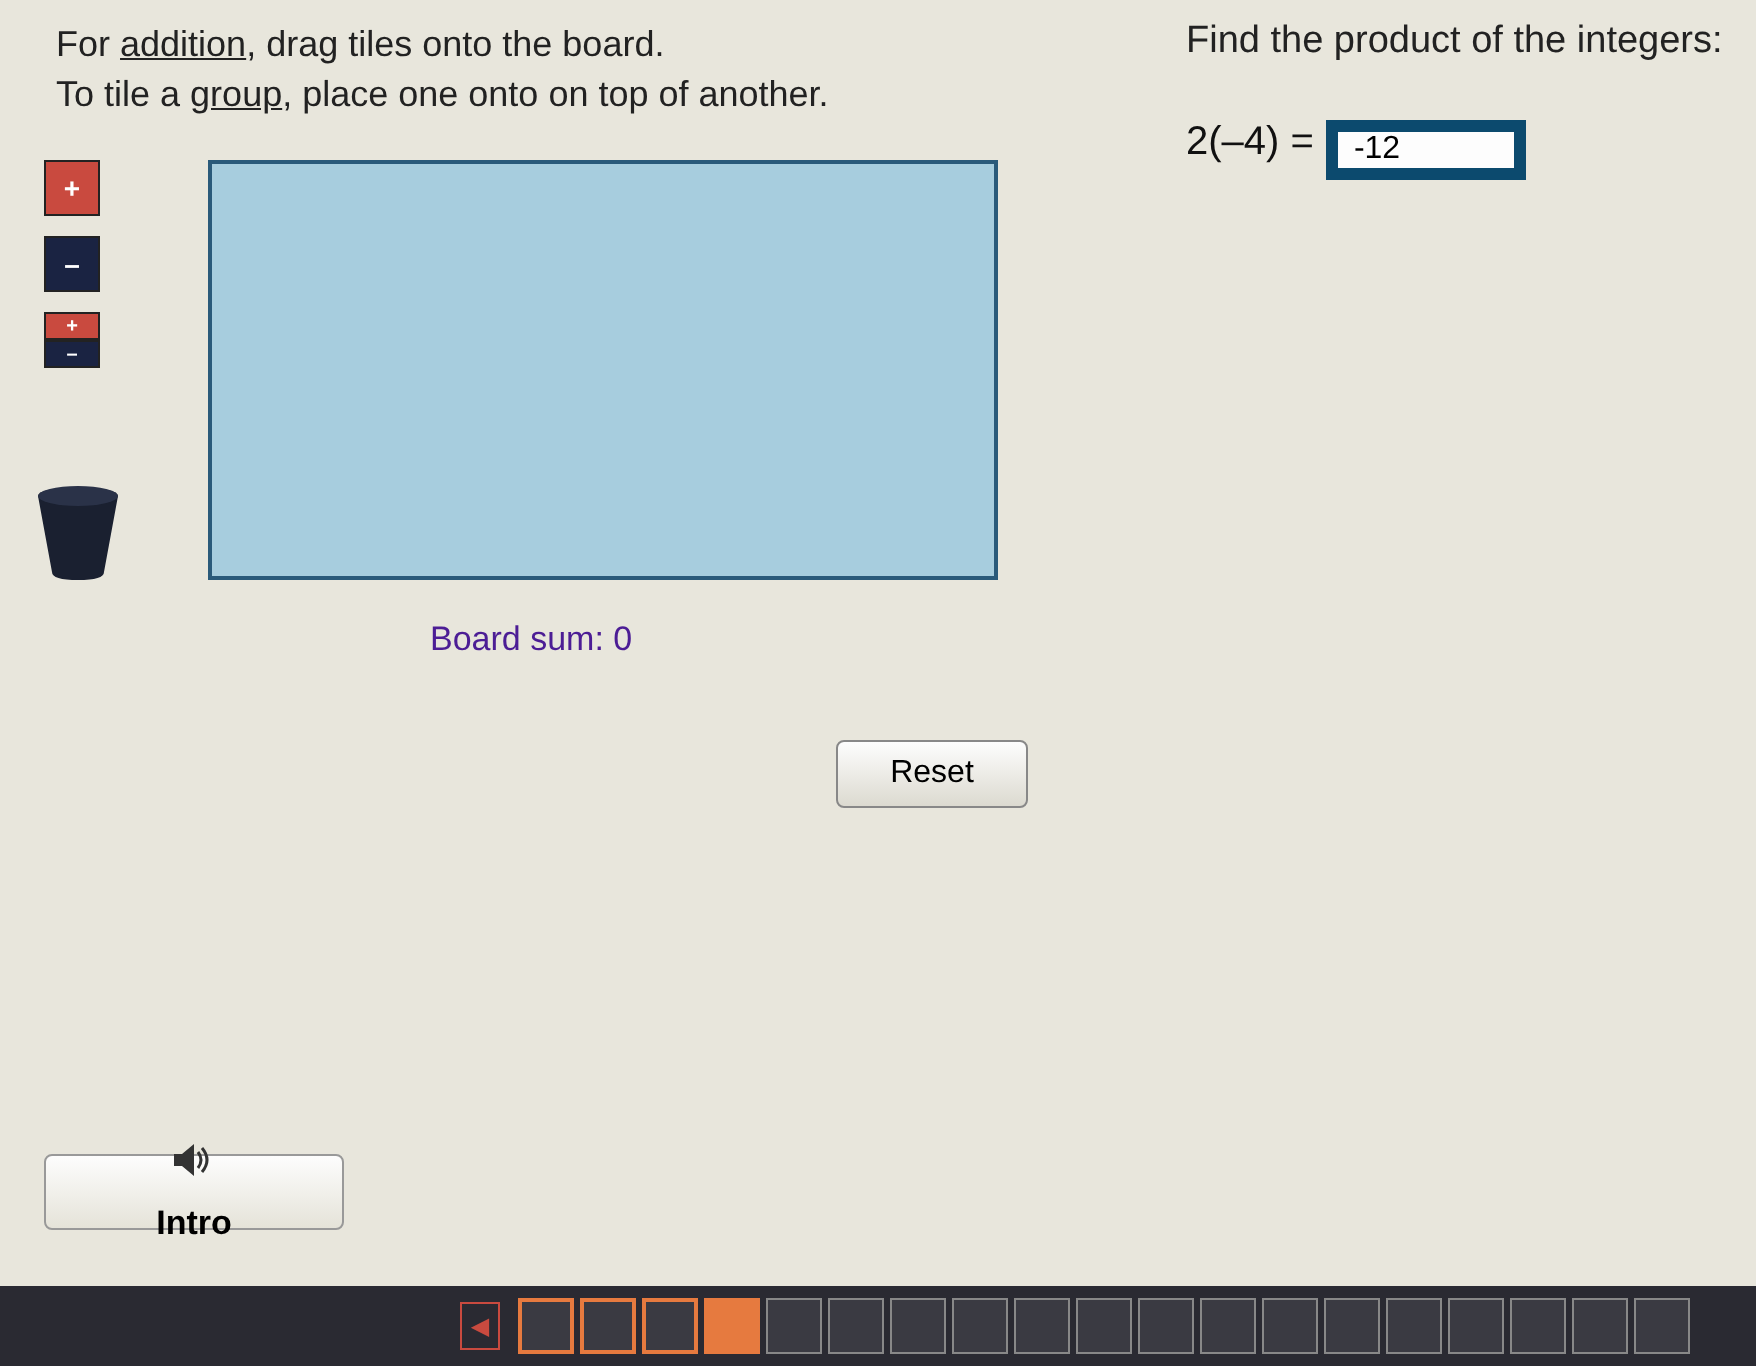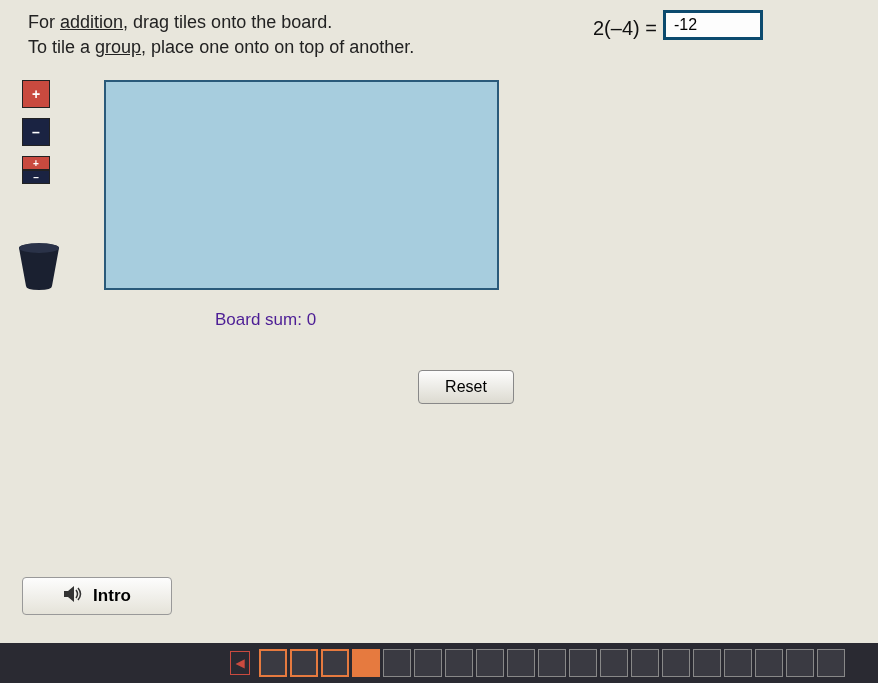--- a/index.html
+++ b/index.html
@@ -33,27 +33,27 @@
     }
     .question-title {
       font-size: 19px;
       color: #222;
       margin-bottom: 28px;
     }
     .equation {
       font-size: 20px;
       color: #111;
       display: flex;
-      align-items: flex-end;
+      align-items: flex-start;
       gap: 6px;
     }
     .answer-input {
       width: 100px;
       height: 30px;
-      border: 3px solid #0c4a6e;
+      border: 6px solid #0c4a6e;
       background: #fdfdfd;
       font-size: 16px;
       padding: 3px 8px;
       font-family: Arial, sans-serif;
     }
     .tiles-column {
       position: absolute;
       left: 22px;
       top: 80px;
       display: flex;
@@ -139,20 +139,21 @@
       background: linear-gradient(#fdfdfd, #e5e3d9);
       border: 1px solid #999;
       border-radius: 4px;
       font-size: 17px;
       font-weight: bold;
       cursor: pointer;
       display: flex;
       align-items: center;
       justify-content: center;
       gap: 8px;
+      flex-direction: column;
     }
     .bottom-bar {
       position: absolute;
       bottom: 0;
       left: 0;
       width: 100%;
       height: 40px;
       background: #2a2a32;
       display: flex;
       align-items: center;
@@ -190,20 +191,21 @@
 </head>
 <body>
 
 <div class="main-area">
   <div class="instructions">
     <span>For </span><span class="underline">addition</span><span>, drag tiles onto the board.</span><br>
     <span>To tile a </span><span class="underline">group</span><span>, place one onto on top of another.</span>
   </div>
 
   <div class="question-area">
+    <div class="question-title">Find the product of the integers:</div>
     <div class="equation">
       <span>2(–4) =</span>
       <input class="answer-input" type="text" value="-12" style="">
     </div>
   </div>
 
   <div class="tiles-column">
     <div class="tile tile-plus">+</div>
     <div class="tile tile-minus">–</div>
     <div class="tile-stack">

